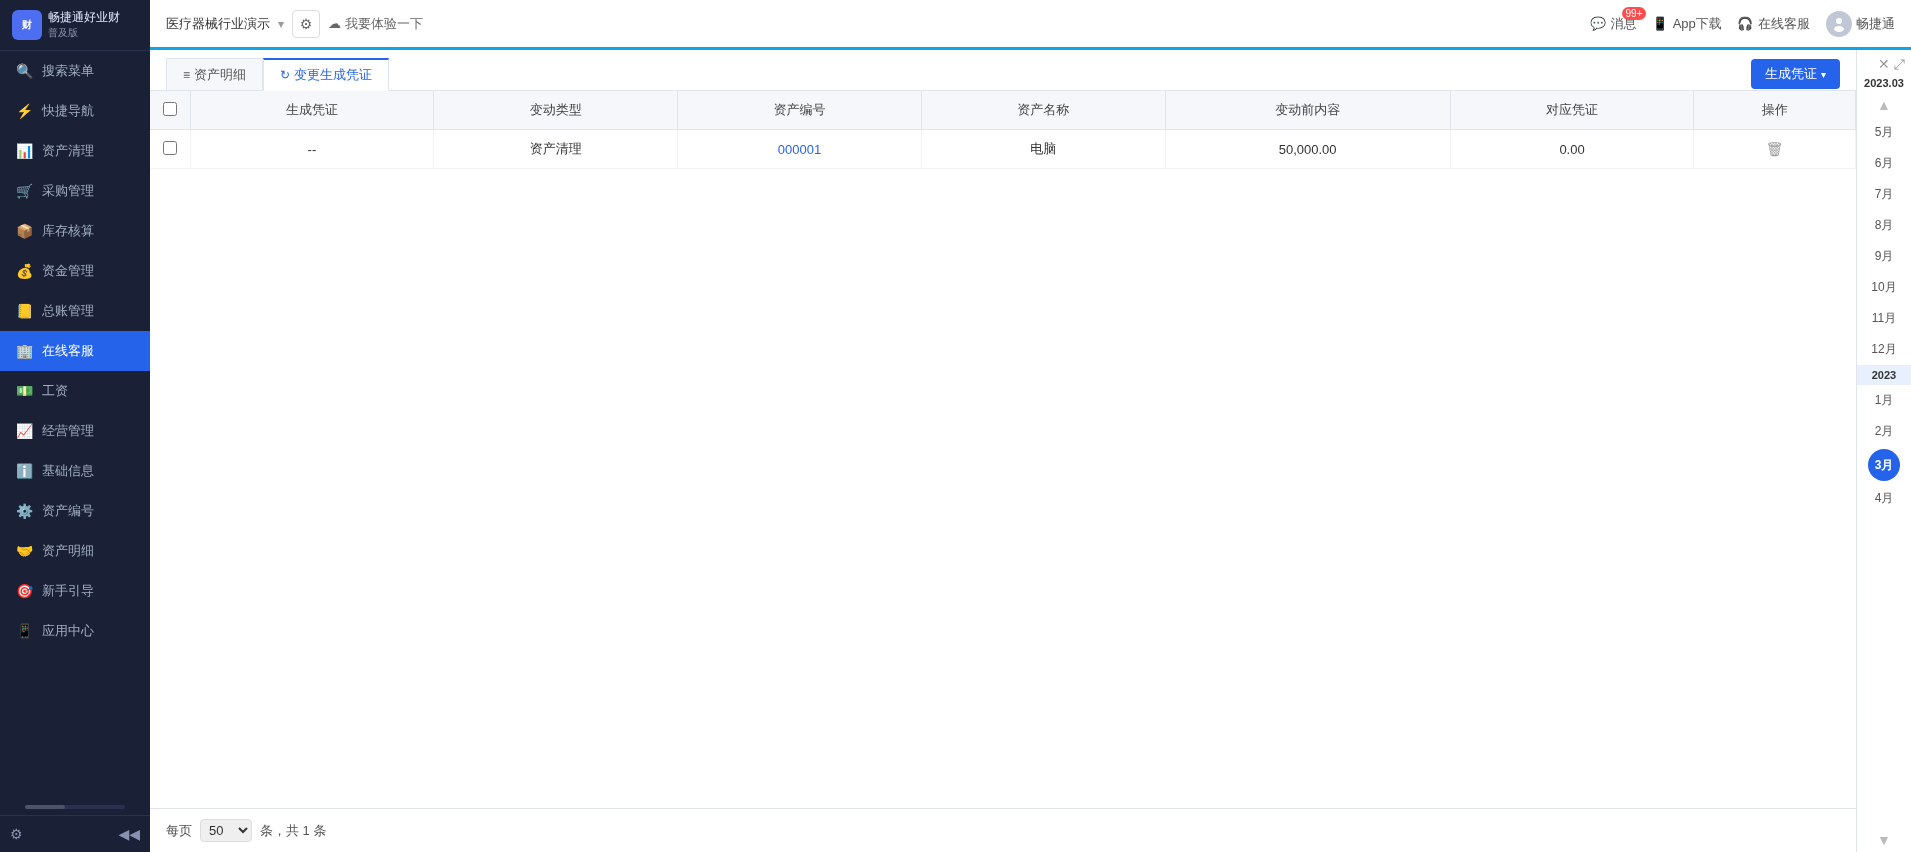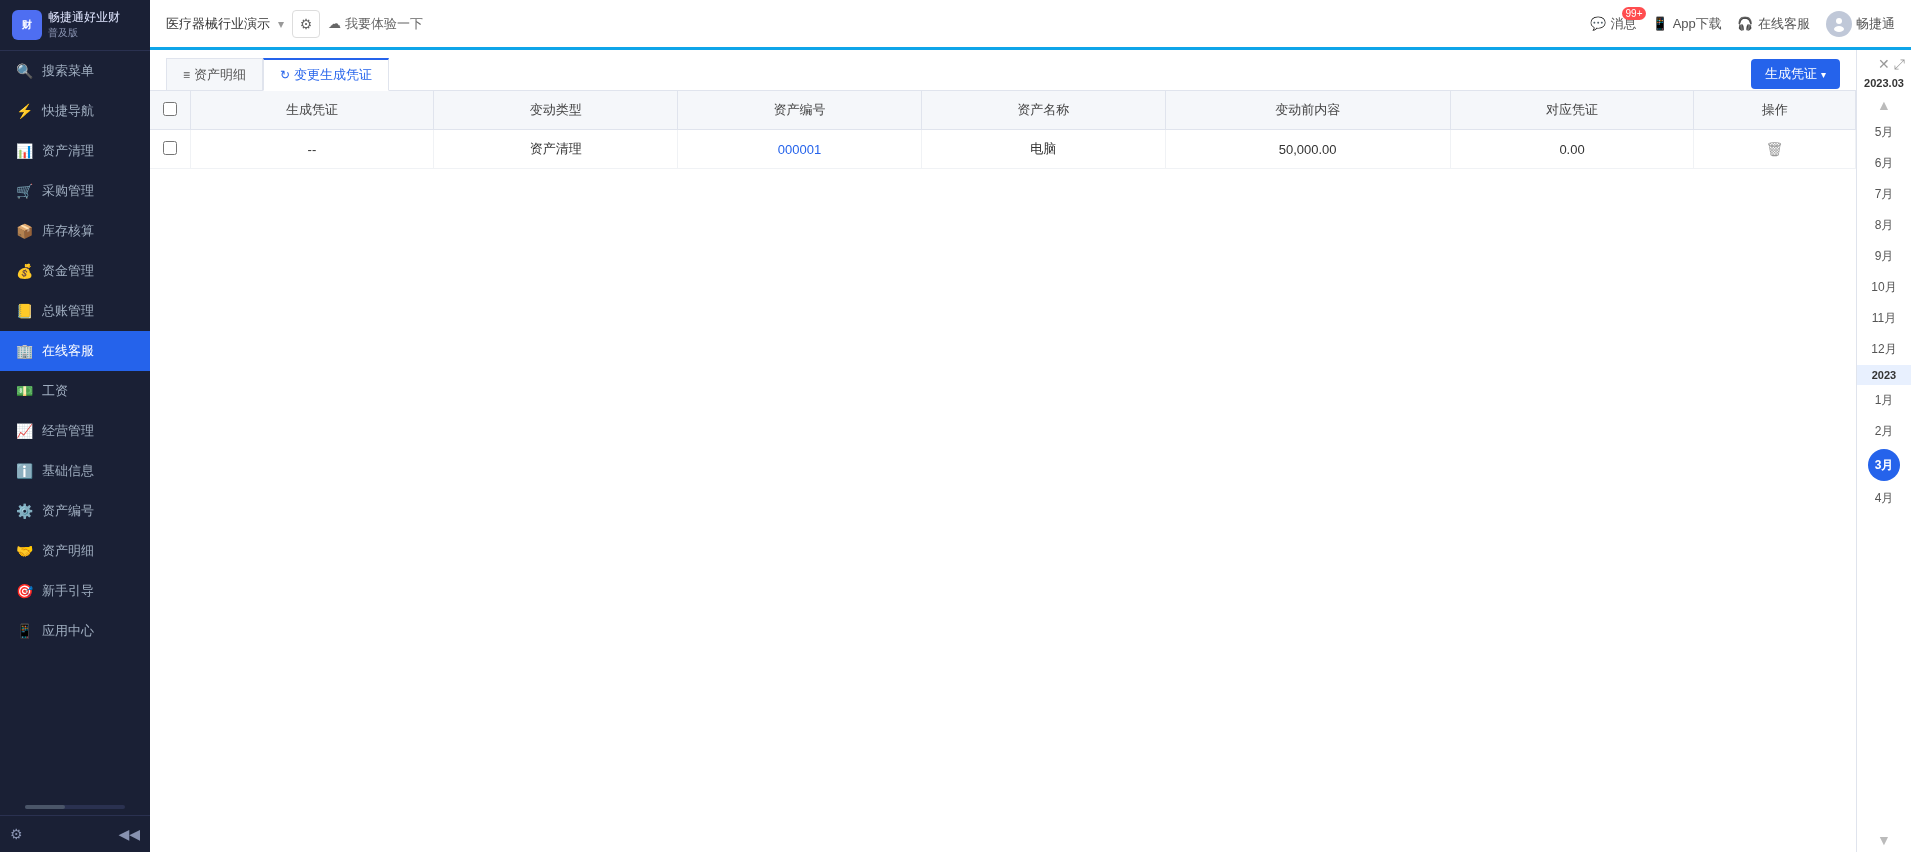--- a/index.html
+++ b/index.html
@@ -592,20 +592,29 @@
               <td>50,000.00</td>
               <td>0.00</td>
               <td>
                 <span class="delete-btn">🗑</span>
               </td>
             </tr>
           </tbody>
         </table>
       </div>
 
+      <div class="pagination">
+        <span class="pagination-label">每页</span>
+        <select class="pagination-select">
+          <option>50</option>
+          <option>20</option>
+          <option>100</option>
+        </select>
+        <span class="pagination-total">条，共 1 条</span>
+      </div>
     </div>
 
     <div class="right-panel">
       <div class="panel-header">
         <span class="panel-header-btn">✕</span>
         <span class="panel-header-btn">⤢</span>
       </div>
       <div class="year-label">2023.03</div>
       <div class="up-arrow-btn">▲</div>
       <div class="month-list">

